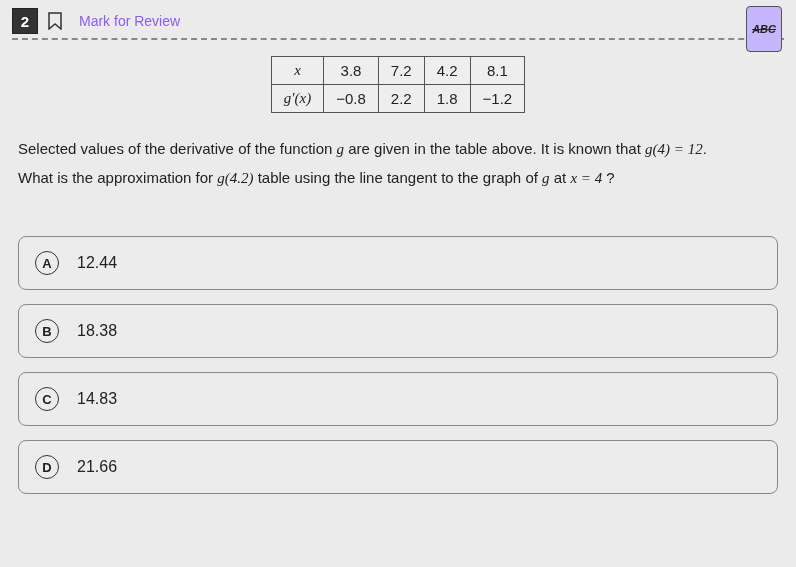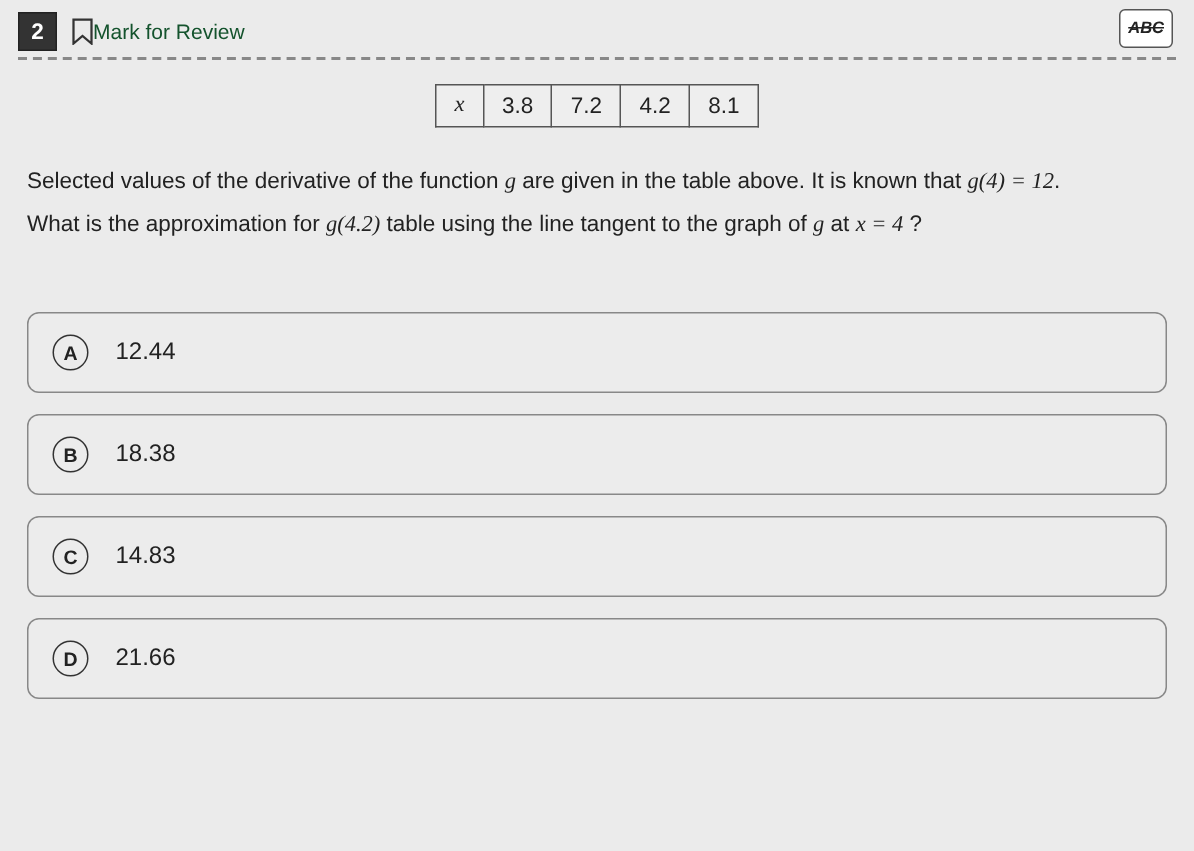--- a/index.html
+++ b/index.html
@@ -28,34 +28,34 @@
     justify-content: center;
     font-size: 15px;
     border: 1px solid #222;
   }
   .bookmark-icon {
     margin-left: 10px;
     width: 14px;
     height: 18px;
   }
   .mark-label {
-    margin-left: 0;
+    margin-left: 17px;
     font-size: 14px;
-    color: #14532d;
+    color: #8b5cf6;
   }
   .abc-box {
     position: absolute;
     right: 14px;
     top: 6px;
     border: 1px solid #555;
     border-radius: 4px;
-    padding: 6px 5px;
+    padding: 16px 5px;
     font-size: 11px;
     font-weight: bold;
-    background: #ffffff;
+    background: #c4b5fd;
     font-style: italic;
   }
   .abc-strike { text-decoration: line-through; }
   .divider {
     margin: 4px 12px 0 12px;
     border-bottom: 2px dashed #888;
   }
   .content { padding: 16px 18px 0 18px; }
   .data-table {
     margin: 0 auto 22px auto;
@@ -118,20 +118,27 @@
 
   <table class="data-table">
     <tbody>
         <tr>
       <td class="hdr">x</td>
       <td>3.8</td>
       <td>7.2</td>
       <td>4.2</td>
       <td>8.1</td>
     </tr>
+    <tr>
+      <td class="hdr">g′(x)</td>
+      <td>−0.8</td>
+      <td>2.2</td>
+      <td>1.8</td>
+      <td>−1.2</td>
+    </tr>
   </tbody>
     </table>
 
   <div class="question-text">
     <span>Selected values of the derivative of the function </span><span class="math">g</span><span> are given in the table above. It is known that </span><span class="math">g(4) = 12</span><span>.</span><br>
     <span>What is the approximation for </span><span class="math">g(4.2)</span><span> table using the line tangent to the graph of </span><span class="math">g</span><span> at </span><span class="math">x = 4</span><span> ?</span>
   </div>
 
   <div class="options">
     <div class="option">

